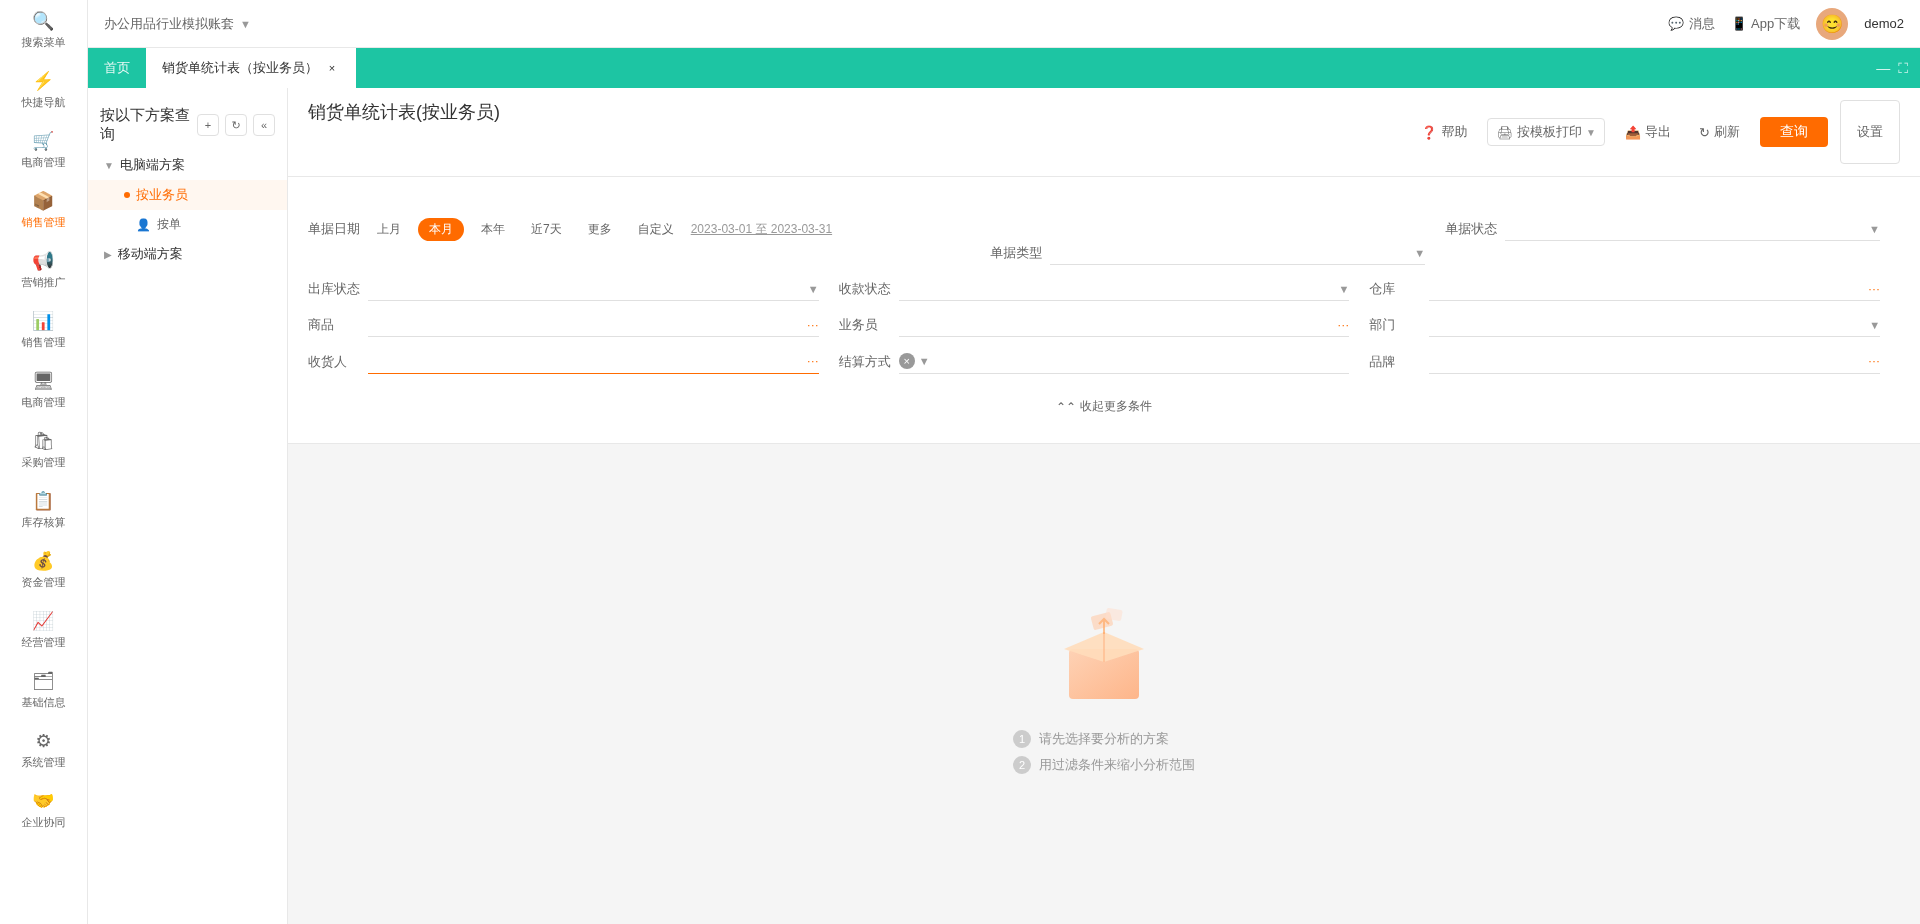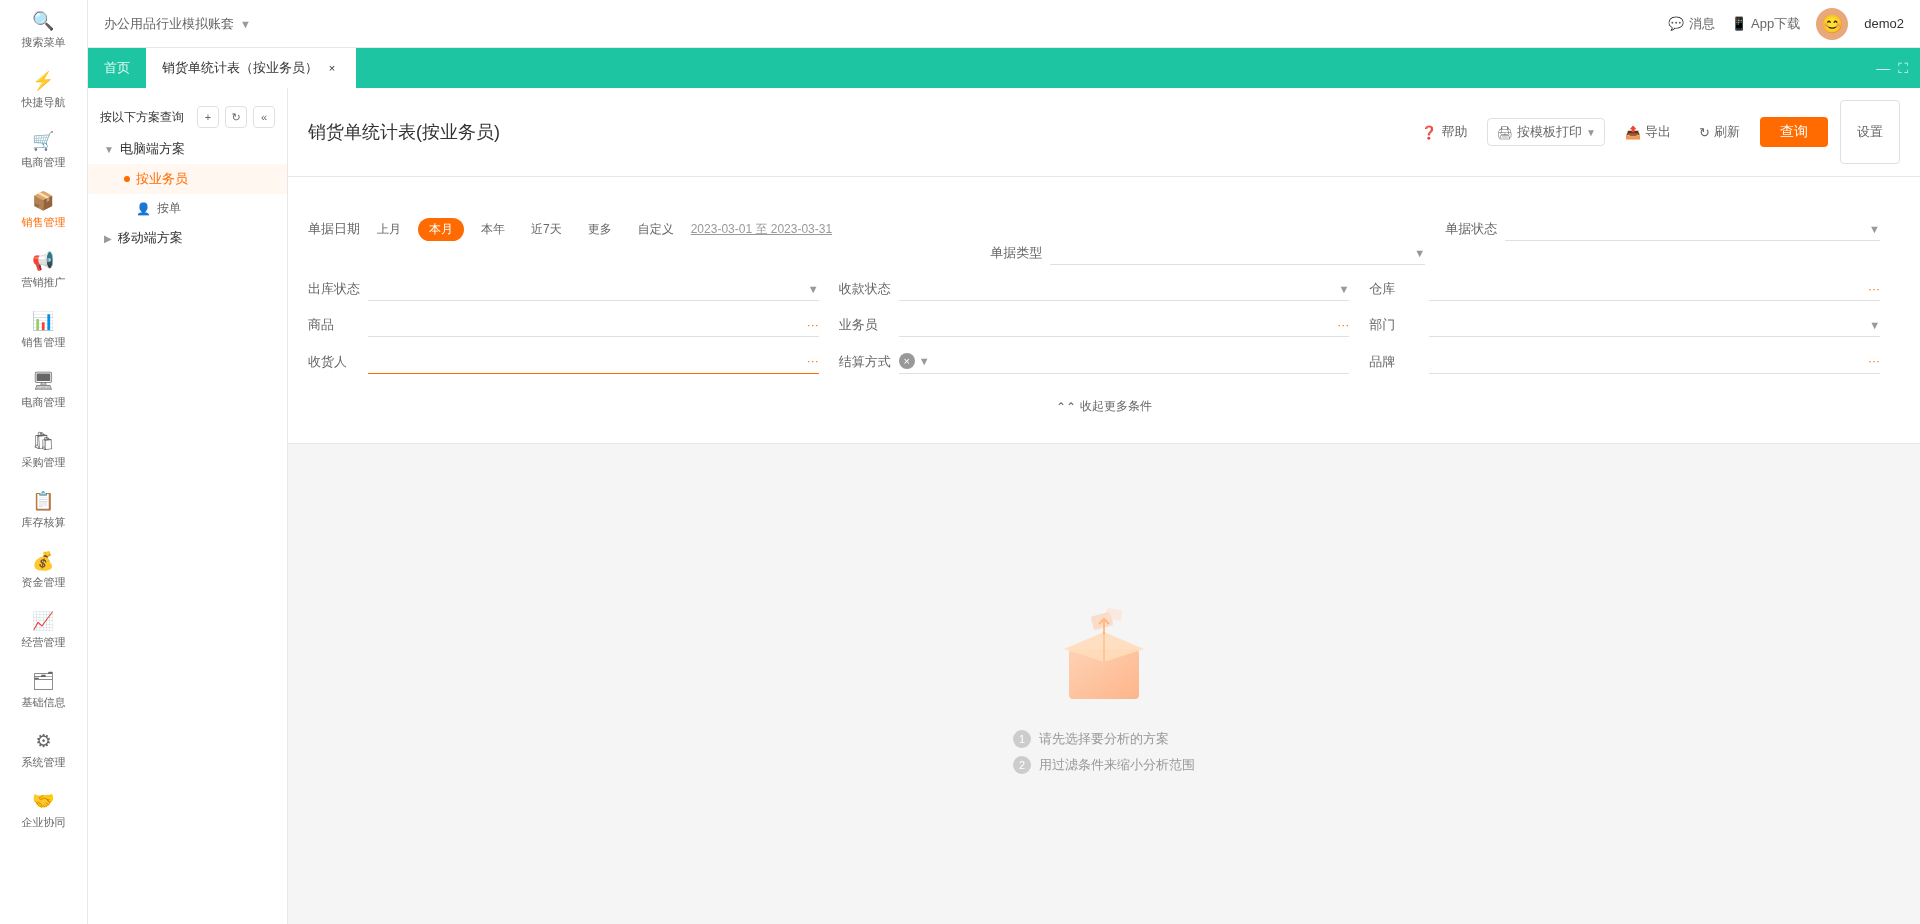--- a/index.html
+++ b/index.html
@@ -38,36 +38,36 @@
     .tabs-spacer { flex: 1; }
     .tabs-actions { display: flex; align-items: center; gap: 8px; padding: 0 12px; }
     .tabs-action-btn { color: rgba(255,255,255,0.8); cursor: pointer; font-size: 14px; }
 
     
     .content { flex: 1; display: flex; overflow: hidden; }
 
     
     .left-panel { width: 200px; background: #fff; border-right: 1px solid #e8e8e8; padding: 12px 0; flex-shrink: 0; overflow-y: auto; }
     .panel-header { padding: 6px 12px; display: flex; align-items: center; justify-content: space-between; color: #666; font-size: 12px; }
-    .panel-header-title { font-size: 12px; color: #333; }
+    .panel-header-title { font-size: 15px; color: #333; }
     .panel-header-icons { display: flex; gap: 6px; }
     .panel-icon-btn { width: 22px; height: 22px; border-radius: 4px; border: 1px solid #e0e0e0; display: flex; align-items: center; justify-content: center; cursor: pointer; color: #666; font-size: 11px; }
 
     .tree-item { padding: 6px 12px 6px 16px; cursor: pointer; display: flex; align-items: center; gap: 6px; color: #333; font-size: 13px; }
     .tree-item .tree-arrow { font-size: 10px; color: #999; }
     .tree-child { padding: 6px 12px 6px 36px; cursor: pointer; display: flex; align-items: center; gap: 6px; color: #333; font-size: 13px; }
     .tree-child.active { color: #ff6b00; background: #fff7f0; }
     .tree-child .child-dot { width: 6px; height: 6px; border-radius: 50%; background: #ff6b00; }
     .tree-sub { padding: 6px 12px 6px 48px; cursor: pointer; display: flex; align-items: center; gap: 6px; color: #666; font-size: 12px; }
 
     
     .right-panel { flex: 1; display: flex; flex-direction: column; overflow: hidden; background: #f5f5f5; }
 
     
-    .page-header { background: #fff; padding: 12px 20px; display: flex; align-items: center; justify-content: space-between; border-bottom: 1px solid #e8e8e8; flex-shrink: 0; }
+    .page-header { background: #fff; padding: 12px 20px; display: flex; justify-content: space-between; border-bottom: 1px solid #e8e8e8; flex-shrink: 0; }
     .page-title { font-size: 18px; font-weight: 500; color: #333; }
     .page-actions { display: flex; align-items: center; gap: 12px; }
     .page-action-btn { display: flex; align-items: center; gap: 4px; color: #666; cursor: pointer; font-size: 13px; padding: 4px 8px; border-radius: 4px; }
     .page-action-btn.with-dropdown { border: 1px solid #e0e0e0; }
     .query-btn { background: #ff6b00; color: #fff; border: none; padding: 6px 20px; border-radius: 4px; cursor: pointer; font-size: 14px; font-weight: 500; }
     .setting-btn { border: 1px solid #e0e0e0; background: #fff; color: #666; padding: 22px 16px; border-radius: 4px; cursor: pointer; font-size: 13px; }
 
     
     .filter-area { background: #fff; padding: 16px 20px; border-bottom: 1px solid #e8e8e8; flex-shrink: 0; }
     .filter-row { display: flex; align-items: center; margin-bottom: 12px; gap: 0; }

